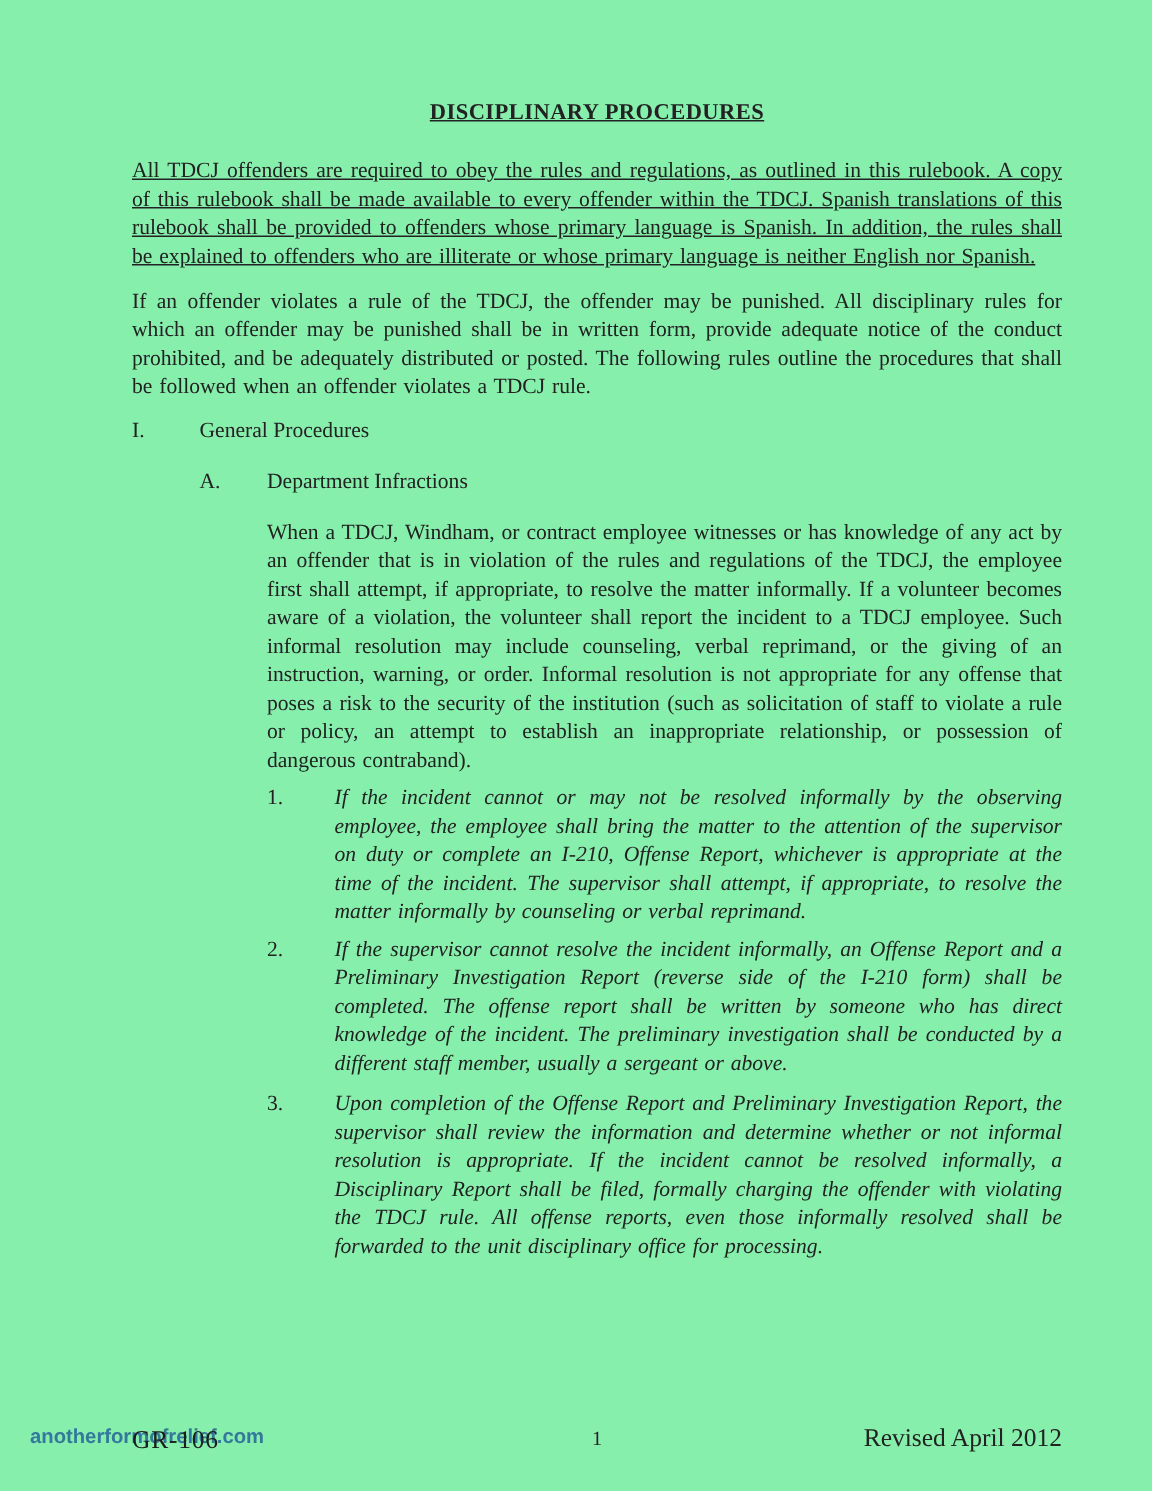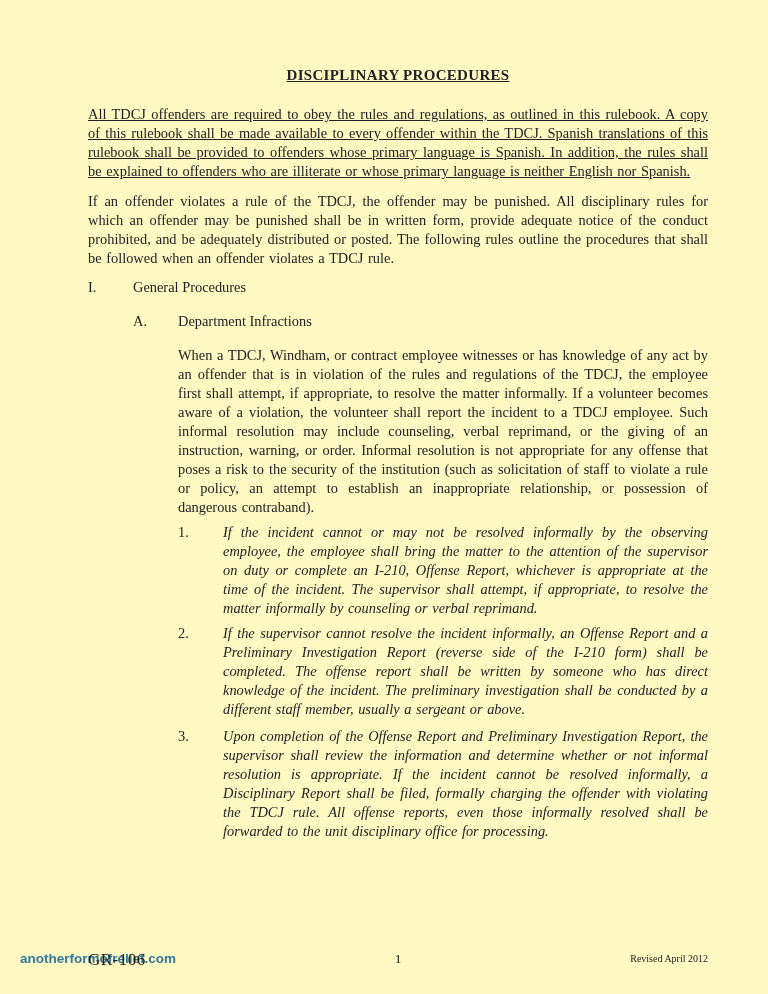--- a/index.html
+++ b/index.html
@@ -1,21 +1,21 @@
 <!DOCTYPE html>
 <html><head>
 <meta charset="utf-8">
 <style>
   * { margin: 0; padding: 0; box-sizing: border-box; }
   html, body { background: #e9e9e9; }
   .sheet {
     position: relative;
     width: 768px;
     height: 994px;
-    background: #fef9c3;
+    background: #86efac;
     font-family: "Liberation Serif", serif;
     color: #222;
     overflow: hidden;
     margin: 0 auto;
   }
   .content {
     position: absolute;
     left: 88px;
     top: 66px;
     width: 620px;
@@ -73,21 +73,21 @@
     left: 88px;
     width: 620px;
     text-align: center;
     font-size: 13.5px;
     line-height: 17px;
   }
   .footer-revision {
     position: absolute;
     top: 950px;
     right: 60px;
-    font-size: 10px;
+    font-size: 17px;
     line-height: 17px;
   }
   .footer-watermark-wrap {
     position: absolute;
     top: 949px;
     left: 20px;
     height: 20px;
   }
   .watermark-link {
     font-family: Liberation Sans, sans-serif;

